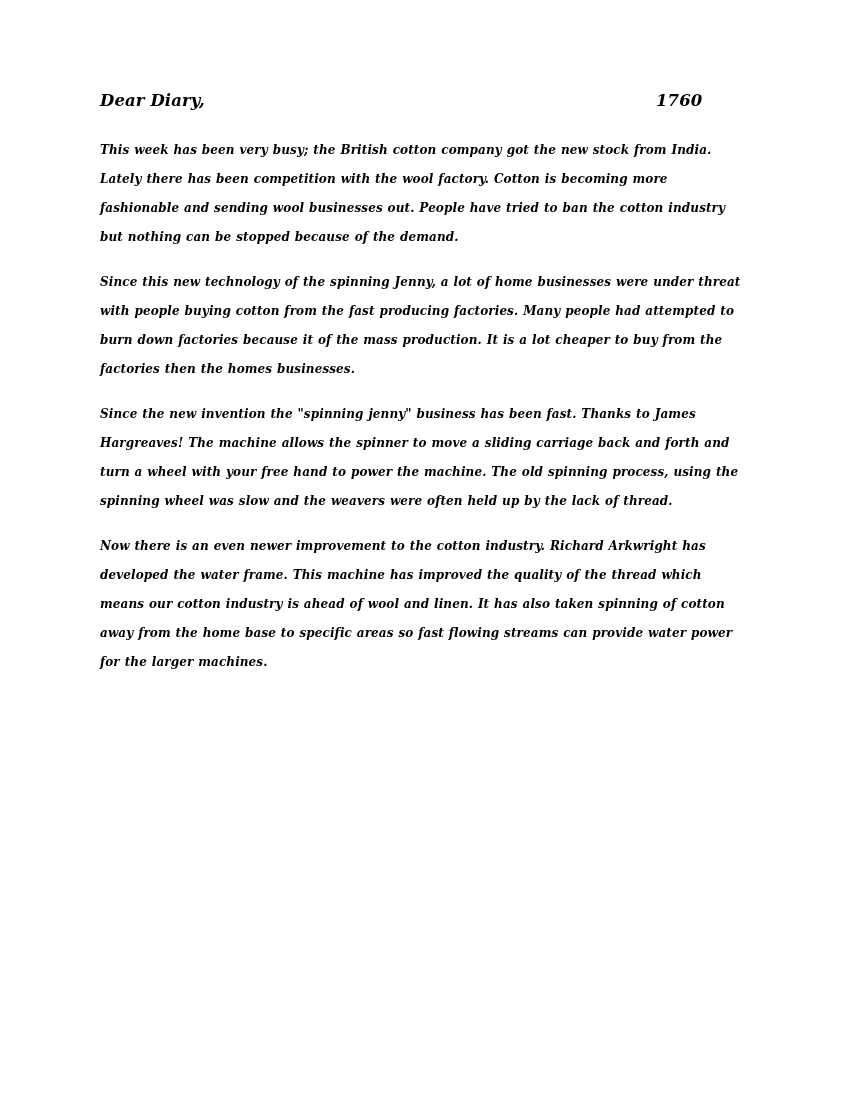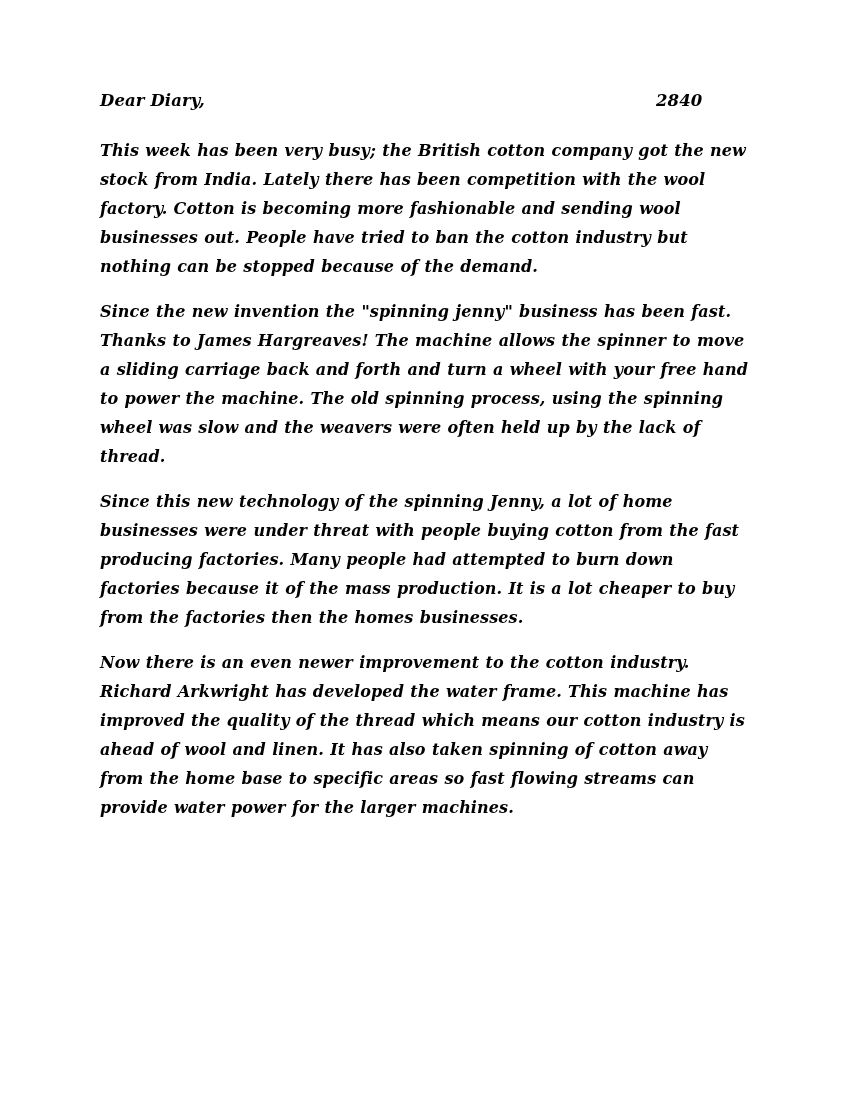--- a/index.html
+++ b/index.html
@@ -61,45 +61,45 @@
   .date {
     position: absolute;
     left: 556px;
     top: 0;
     font-size: 16.5px;
     line-height: 29px;
     white-space: nowrap;
   }
 
   .paragraph {
-    font-size: 16px;
+    font-size: 12px;
     line-height: 29px;
     text-align: left;
     margin: 0 0 16px 0;
     width: 650px;
     word-spacing: 0.6px;
   }
 
   .paragraph:last-child {
     margin-bottom: 8px;
   }
 </style>
 </head>
 <body>
 
 <div class="page">
   <div class="content">
 
     <div class="heading-row">
       <div class="script salutation">Dear Diary,</div>
-      <div class="script date">2840</div>
+      <div class="script date">1760</div>
     </div>
 
     <p class="script paragraph">This week has been very busy; the British cotton company got the new stock from India. Lately there has been competition with the wool factory. Cotton is becoming more fashionable and sending wool businesses out. People have tried to ban the cotton industry but nothing can be stopped because of the demand.</p>
 
+    <p class="script paragraph">Since this new technology of the spinning Jenny, a lot of home businesses were under threat with people buying cotton from the fast producing factories. Many people had attempted to burn down factories because it of the mass production. It is a lot cheaper to buy from the factories then the homes businesses.</p>
+
     <p class="script paragraph">Since the new invention the "spinning jenny" business has been fast. Thanks to James Hargreaves! The machine allows the spinner to move a sliding carriage back and forth and turn a wheel with your free hand to power the machine. The old spinning process, using the spinning wheel was slow and the weavers were often held up by the lack of thread.</p>
-
-    <p class="script paragraph">Since this new technology of the spinning Jenny, a lot of home businesses were under threat with people buying cotton from the fast producing factories. Many people had attempted to burn down factories because it of the mass production. It is a lot cheaper to buy from the factories then the homes businesses.</p>
 
     <p class="script paragraph">Now there is an even newer improvement to the cotton industry. Richard Arkwright has developed the water frame. This machine has improved the quality of the thread which means our cotton industry is ahead of wool and linen. It has also taken spinning of cotton away from the home base to specific areas so fast flowing streams can provide water power for the larger machines.</p>
 
   </div>
 </div>
 
 </body></html>

